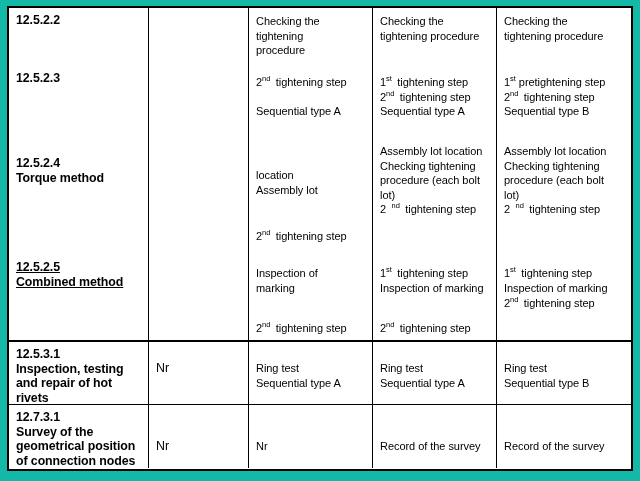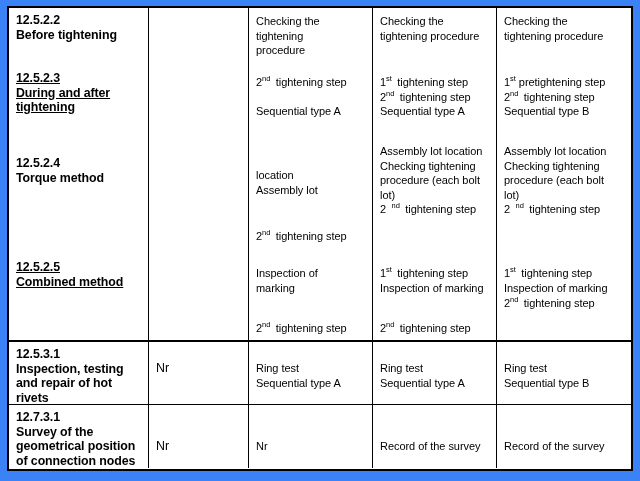--- a/index.html
+++ b/index.html
@@ -12,21 +12,21 @@
     height: 481px;
     overflow: hidden;
     font-family: "Liberation Sans", sans-serif;
     color: #000000;
   }
 
   .page {
     position: relative;
     width: 640px;
     height: 481px;
-    background: #3b82f6;
+    background: #14b8a6;
   }
 
   
   .table-frame {
     position: absolute;
     left: 7px;
     top: 6px;
     width: 626px;
     height: 465px;
     box-sizing: border-box;
@@ -92,25 +92,23 @@
 <body>
 
 <div class="page">
   <div class="table-frame">
 
     <div class="row row-main">
 
       <div class="cell c1">
         <div class="tgroup label-block" style="top:5px;">
           <div>12.5.2.2</div>
-          <div>Before tightening</div>
-        </div>
-        <div class="tgroup label-block" style="top:63px;text-decoration:underline;">
+        </div>
+        <div class="tgroup label-block" style="top:63px;">
           <div>12.5.2.3</div>
-          <div>During and after tightening</div>
         </div>
         <div class="tgroup label-block" style="top:148px;">
           <div>12.5.2.4</div>
           <div>Torque method</div>
         </div>
         <div class="tgroup label-block" style="top:252px;text-decoration:underline;">
           <div>12.5.2.5</div>
           <div>Combined method</div>
         </div>
       </div>

